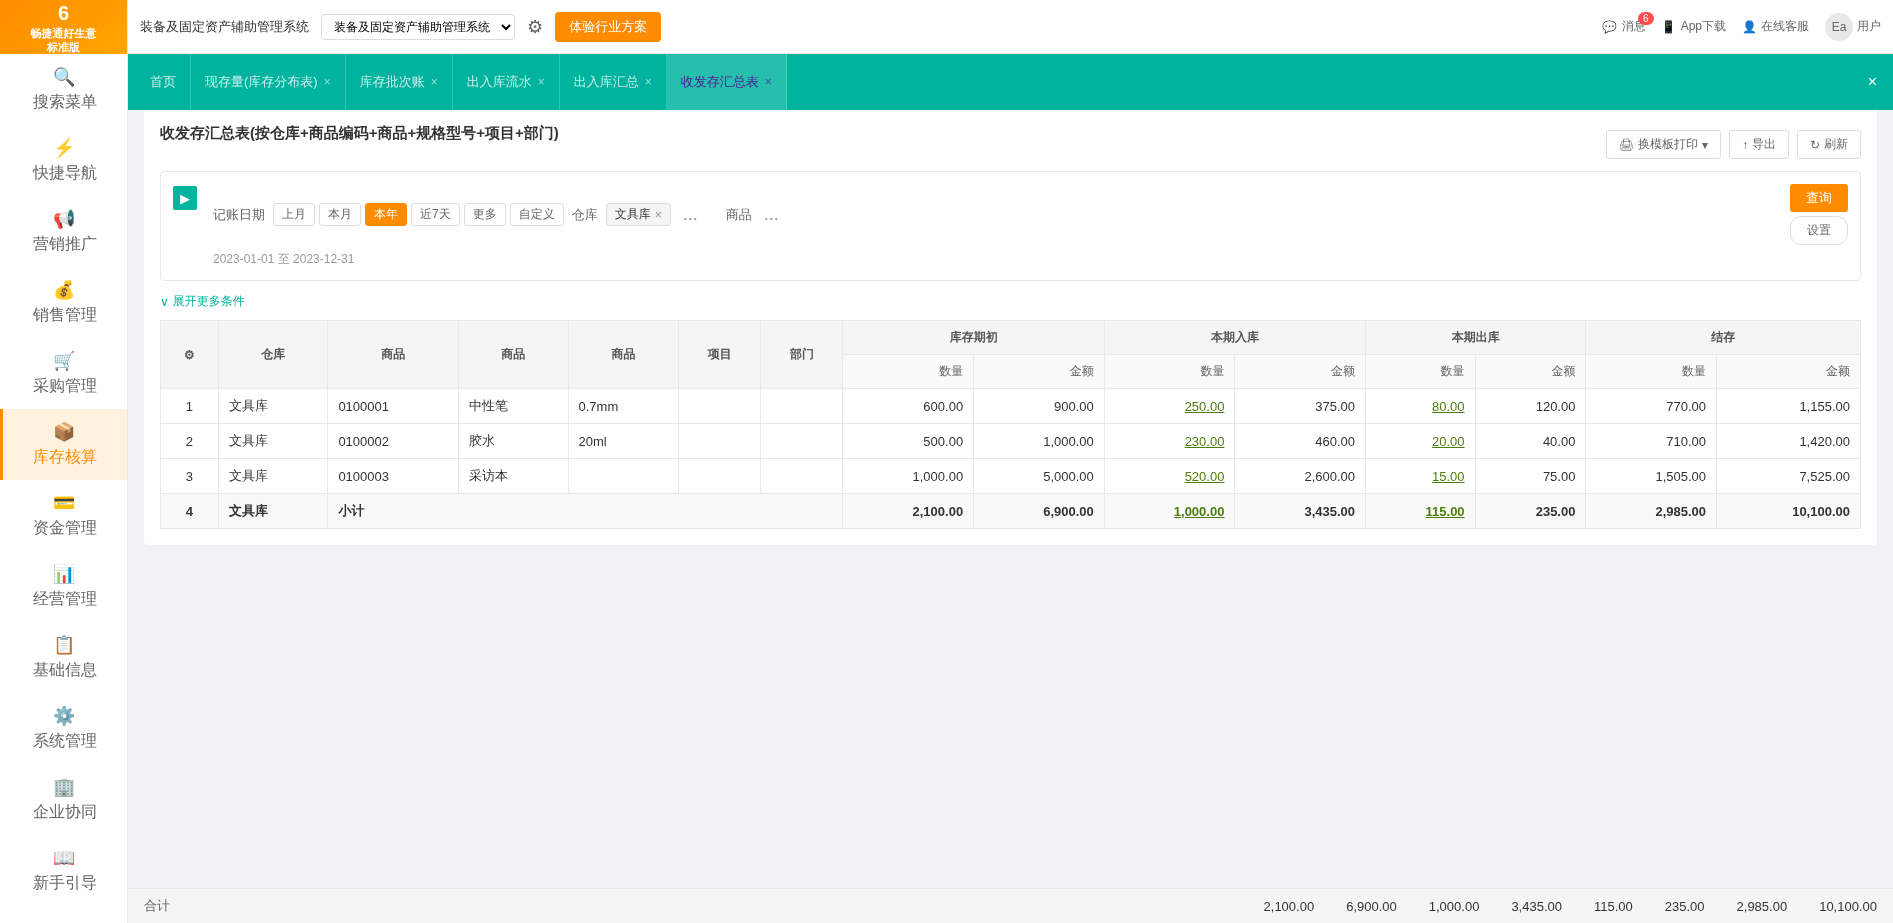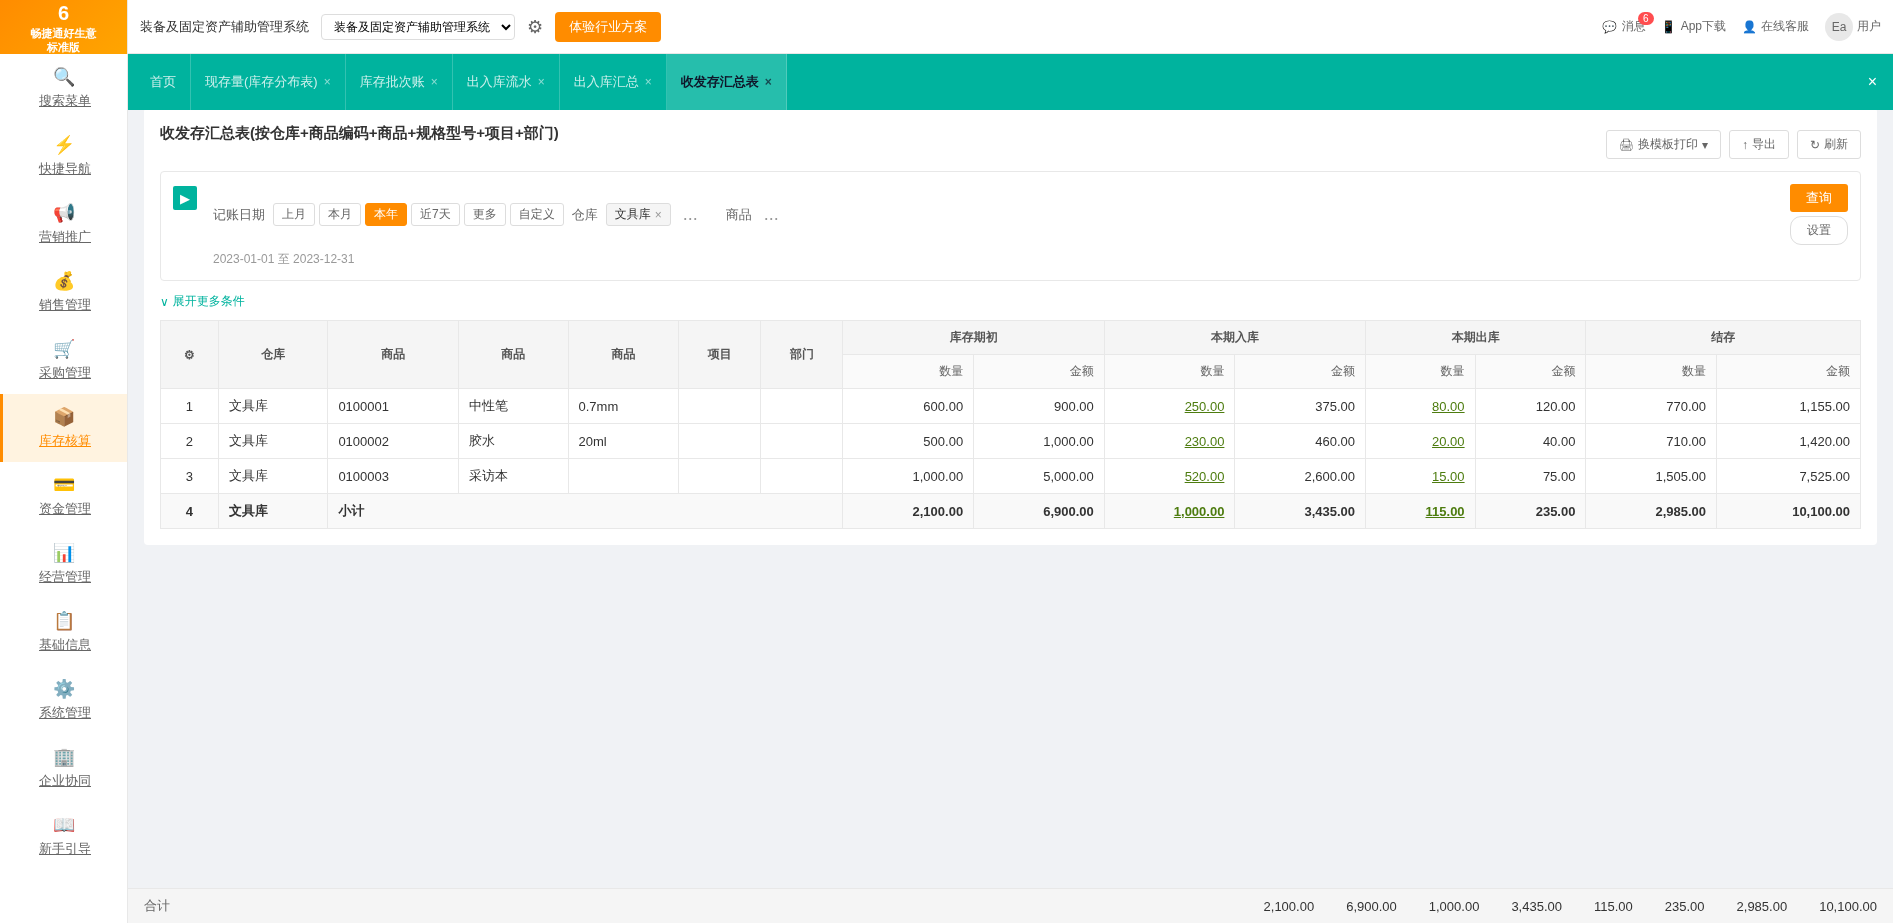--- a/index.html
+++ b/index.html
@@ -20,21 +20,21 @@
     .sidebar-logo .logo-text { font-size: 11px; }
     .sidebar-menu { flex: 1; overflow-y: auto; }
     .sidebar-item {
       display: flex; flex-direction: column; align-items: center; justify-content: center;
       padding: 12px 4px; cursor: pointer; color: #666; font-size: 12px; gap: 4px;
       border-left: 3px solid transparent;
       transition: background 0.2s;
     }
     .sidebar-item.active { background: #fff3e0; border-left-color: #ff8c00; color: #ff8c00; }
     .sidebar-item .s-icon { font-size: 18px; }
-    .sidebar-item .s-label { font-size: 13px; text-decoration: underline; }
+    .sidebar-item .s-label { font-size: 16px; }
 
     
     .topbar {
       position: fixed; top: 0; left: 128px; right: 0; height: 54px;
       background: #fff; border-bottom: 1px solid #e8e8e8; z-index: 99;
       display: flex; align-items: center; padding: 0 12px; gap: 12px;
     }
     .topbar-title { font-size: 13px; color: #333; flex: 0 0 auto; }
     .topbar-select {
       border: 1px solid #ddd; border-radius: 4px; padding: 4px 8px;
@@ -61,21 +61,21 @@
     .tabbar {
       position: fixed; top: 54px; left: 128px; right: 0; height: 56px;
       background: #00b39e; display: flex; align-items: center; z-index: 98;
       padding: 0 8px;
     }
     .tab {
       display: flex; align-items: center; gap: 6px; padding: 0 14px; height: 100%;
       color: rgba(255,255,255,0.8); font-size: 13px; cursor: pointer; white-space: nowrap;
       border-right: 1px solid rgba(255,255,255,0.2);
     }
-    .tab.active { background: rgba(255,255,255,0.15); color: #0f172a; font-weight: 700; }
+    .tab.active { background: rgba(255,255,255,0.15); color: #4c1d95; font-weight: 400; }
     .tab .close-btn { font-size: 12px; opacity: 0.7; }
     .tabbar-close-all {
       margin-left: auto; color: #fff; font-size: 16px; cursor: pointer; padding: 0 8px;
     }
 
     
     .main {
       margin-left: 128px; margin-top: 92px; padding: 16px;
       height: calc(923px - 92px); overflow-y: auto; background: #f0f2f5;
     }

